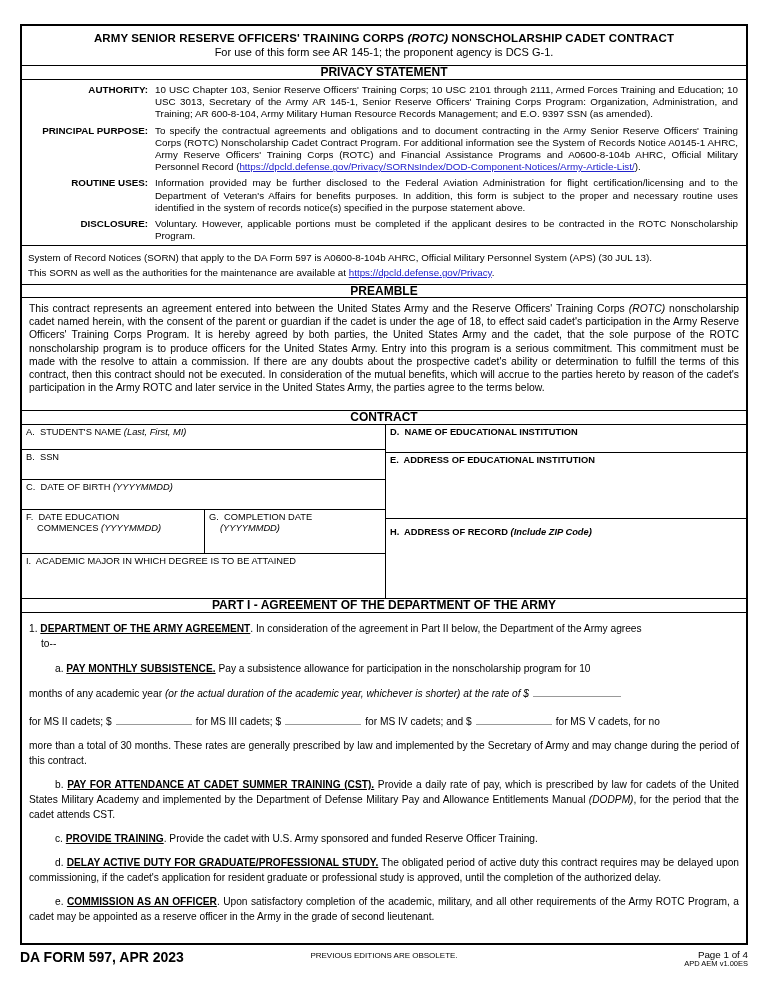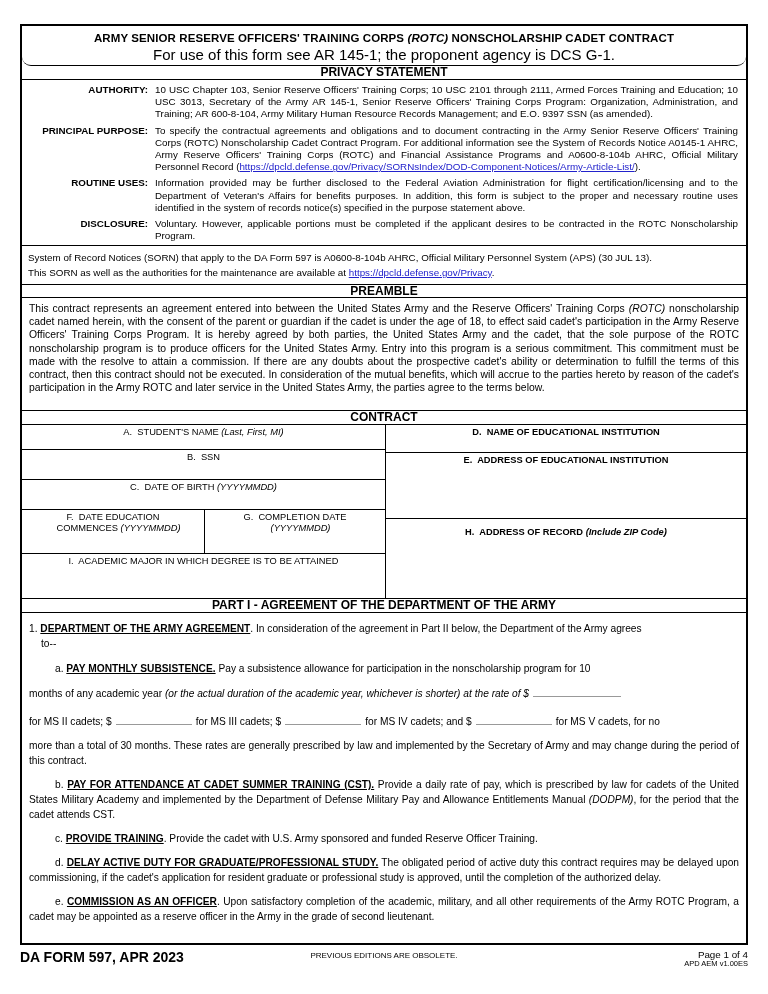--- a/index.html
+++ b/index.html
@@ -9,24 +9,24 @@
     font-family:"Liberation Sans", sans-serif; color:#000;
   }
   .formbox {
     position:absolute; left:20px; top:24px; width:728px;
     border:2px solid #000; background:#fff;
   }
   .sec { border-bottom:1px solid #000; overflow:hidden; }
   .sec:last-child { border-bottom:none; }
 
   
-  .sec-title { height:40px; text-align:center; padding-top:6px;border-radius:9px; }
+  .sec-title { height:40px; text-align:center; padding-top:6px; }
   .title { font-size:11.5px; font-weight:bold; letter-spacing:.1px; }
   .title .bi { font-style:italic; }
-  .subtitle { font-size:15px; margin-top:2px; }
+  .subtitle { font-size:11px; margin-top:2px; }
 
   
   .hdr { height:14px; line-height:13px; text-align:center; font-weight:bold; font-size:12px; }
   .hdr-sm { height:13px; line-height:12px; }
 
   
   .privacy { height:166px; padding:4px 8px 0 4px; font-size:9.8px; line-height:12.2px; }
   .pitem { display:flex; margin-bottom:4px; }
   .plabel { width:122px; flex:none; text-align:right; font-weight:bold; white-space:pre-wrap; }
   .ptext { flex:1; margin-left:7px; text-align:justify; }
@@ -36,21 +36,21 @@
   .sorn { height:39px; padding:4px 8px 0 6px; font-size:9.8px; line-height:15px; }
 
   
   .preamble { height:113px; padding:4px 7px 0 7px; font-size:10.4px; line-height:13.2px; text-align:justify; }
   .it { font-style:italic; }
 
   
   .contract { height:174px; display:flex; font-size:9.3px; }
   .col-left { width:363px; flex:none; display:flex; flex-direction:column; }
   .col-right { flex:1; border-left:1px solid #000; display:flex; flex-direction:column;font-weight:bold; }
-  .cell { padding:2px 4px; line-height:11px;text-align:center; }
+  .cell { padding:2px 4px; line-height:11px; }
   .row-a { height:25px; border-bottom:1px solid #000; }
   .row-b { height:30px; border-bottom:1px solid #000; }
   .row-c { height:30px; border-bottom:1px solid #000; }
   .row-fg { height:44px; border-bottom:1px solid #000; display:flex; }
   .cell-f { width:183px; flex:none; border-right:1px solid #000; }
   .cell-g { flex:1; }
   .row-i { flex:1; }
   .row-d { height:28px; border-bottom:1px solid #000; }
   .row-e { height:66px; border-bottom:1px solid #000; }
   .row-h { flex:1; padding-top:8px; }

